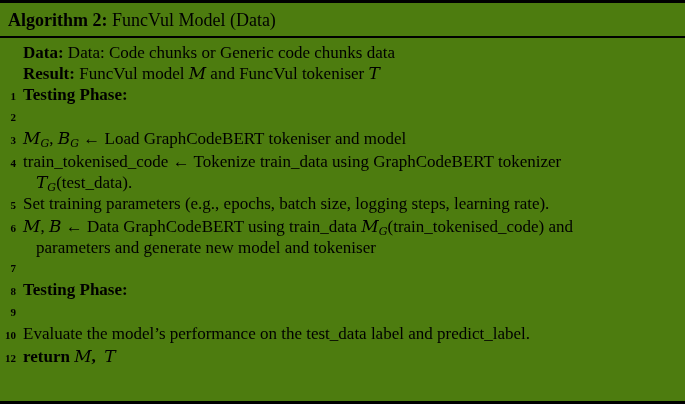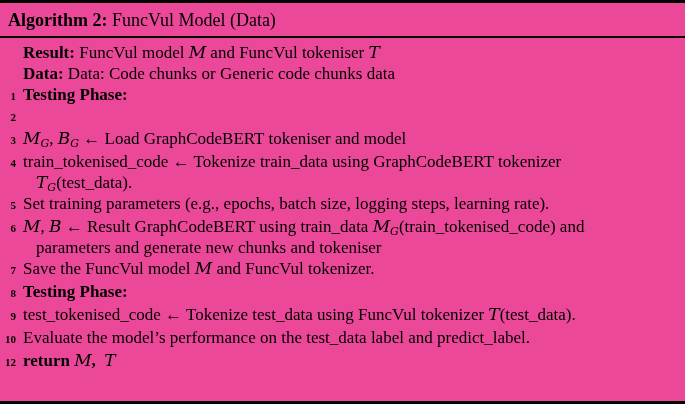--- a/index.html
+++ b/index.html
@@ -10,21 +10,21 @@
     color: #000000;
     -webkit-font-smoothing: antialiased;
   }
   .algorithm {
     width: 685px;
     height: 404px;
     display: flex;
     flex-direction: column;
     border-top: 3px solid #000;
     border-bottom: 3px solid #000;
-    background: #ec4899;
+    background: #4d7c0f;
     overflow: hidden;
   }
   .caption {
     border-bottom: 2px solid #000;
     padding: 5px 8px 4px 8px;
     font-size: 18px;
     line-height: 24px;
   }
   .caption-label { font-weight: bold; }
   .algo-body {
@@ -67,25 +67,25 @@
 </head>
 <body>
 
 <div class="algorithm">
   <div class="caption">
     <span class="caption-label">Algorithm 2:</span><span class="caption-title"> FuncVul Model (Data)</span>
   </div>
   <div class="algo-body">
       <div class="line">
         <span class="line-num"></span>
-        <span class="line-text"><span class="seg-bold">Result: </span><span class="seg-normal">FuncVul model </span><span class="seg-math">M</span><span class="seg-normal"> and FuncVul tokeniser </span><span class="seg-math">T</span></span>
+        <span class="line-text"><span class="seg-bold">Data: </span><span class="seg-normal"> Data: Code chunks or Generic code chunks data</span></span>
       </div>
       <div class="line">
         <span class="line-num"></span>
-        <span class="line-text"><span class="seg-bold">Data: </span><span class="seg-normal"> Data: Code chunks or Generic code chunks data</span></span>
+        <span class="line-text"><span class="seg-bold">Result: </span><span class="seg-normal">FuncVul model </span><span class="seg-math">M</span><span class="seg-normal"> and FuncVul tokeniser </span><span class="seg-math">T</span></span>
       </div>
       <div class="line">
         <span class="line-num">1</span>
         <span class="line-text"><span class="seg-bold">Testing Phase:</span></span>
       </div>
       <div class="line">
         <span class="line-num">2</span>
       </div>
       <div class="line">
         <span class="line-num">3</span>
@@ -94,33 +94,31 @@
       <div class="line">
         <span class="line-num">4</span>
         <span class="line-text"><span class="seg-normal">train_tokenised_code ← Tokenize train_data using GraphCodeBERT tokenizer</span><br><span class="seg-math">T<sub>G</sub></span><span class="seg-normal">(test_data).</span></span>
       </div>
       <div class="line">
         <span class="line-num">5</span>
         <span class="line-text"><span class="seg-normal">Set training parameters (e.g., epochs, batch size, logging steps, learning rate).</span></span>
       </div>
       <div class="line">
         <span class="line-num">6</span>
-        <span class="line-text"><span class="seg-math">M</span><span class="seg-normal">, </span><span class="seg-math">B</span><span class="seg-normal"> ← Result GraphCodeBERT using train_data </span><span class="seg-math">M<sub>G</sub></span><span class="seg-normal">(train_tokenised_code) and</span><br><span class="seg-normal">parameters and generate new chunks and tokeniser</span></span>
+        <span class="line-text"><span class="seg-math">M</span><span class="seg-normal">, </span><span class="seg-math">B</span><span class="seg-normal"> ← Data GraphCodeBERT using train_data </span><span class="seg-math">M<sub>G</sub></span><span class="seg-normal">(train_tokenised_code) and</span><br><span class="seg-normal">parameters and generate new model and tokeniser</span></span>
       </div>
       <div class="line">
         <span class="line-num">7</span>
-        <span class="line-text"><span class="seg-normal">Save the FuncVul model </span><span class="seg-math">M</span><span class="seg-normal"> and FuncVul tokenizer.</span></span>
       </div>
       <div class="line">
         <span class="line-num">8</span>
         <span class="line-text"><span class="seg-bold">Testing Phase:</span></span>
       </div>
       <div class="line">
         <span class="line-num">9</span>
-        <span class="line-text"><span class="seg-normal">test_tokenised_code ← Tokenize test_data using FuncVul tokenizer </span><span class="seg-math">T</span><span class="seg-normal">(test_data).</span></span>
       </div>
       <div class="line">
         <span class="line-num">10</span>
         <span class="line-text"><span class="seg-normal">Evaluate the model’s performance on the test_data label and predict_label.</span></span>
       </div>
       <div class="line">
         <span class="line-num">12</span>
         <span class="line-text"><span class="seg-bold">return </span><span class="seg-math">M</span><span class="seg-bold">, </span><span class="seg-math">T</span></span>
       </div>
     </div>

